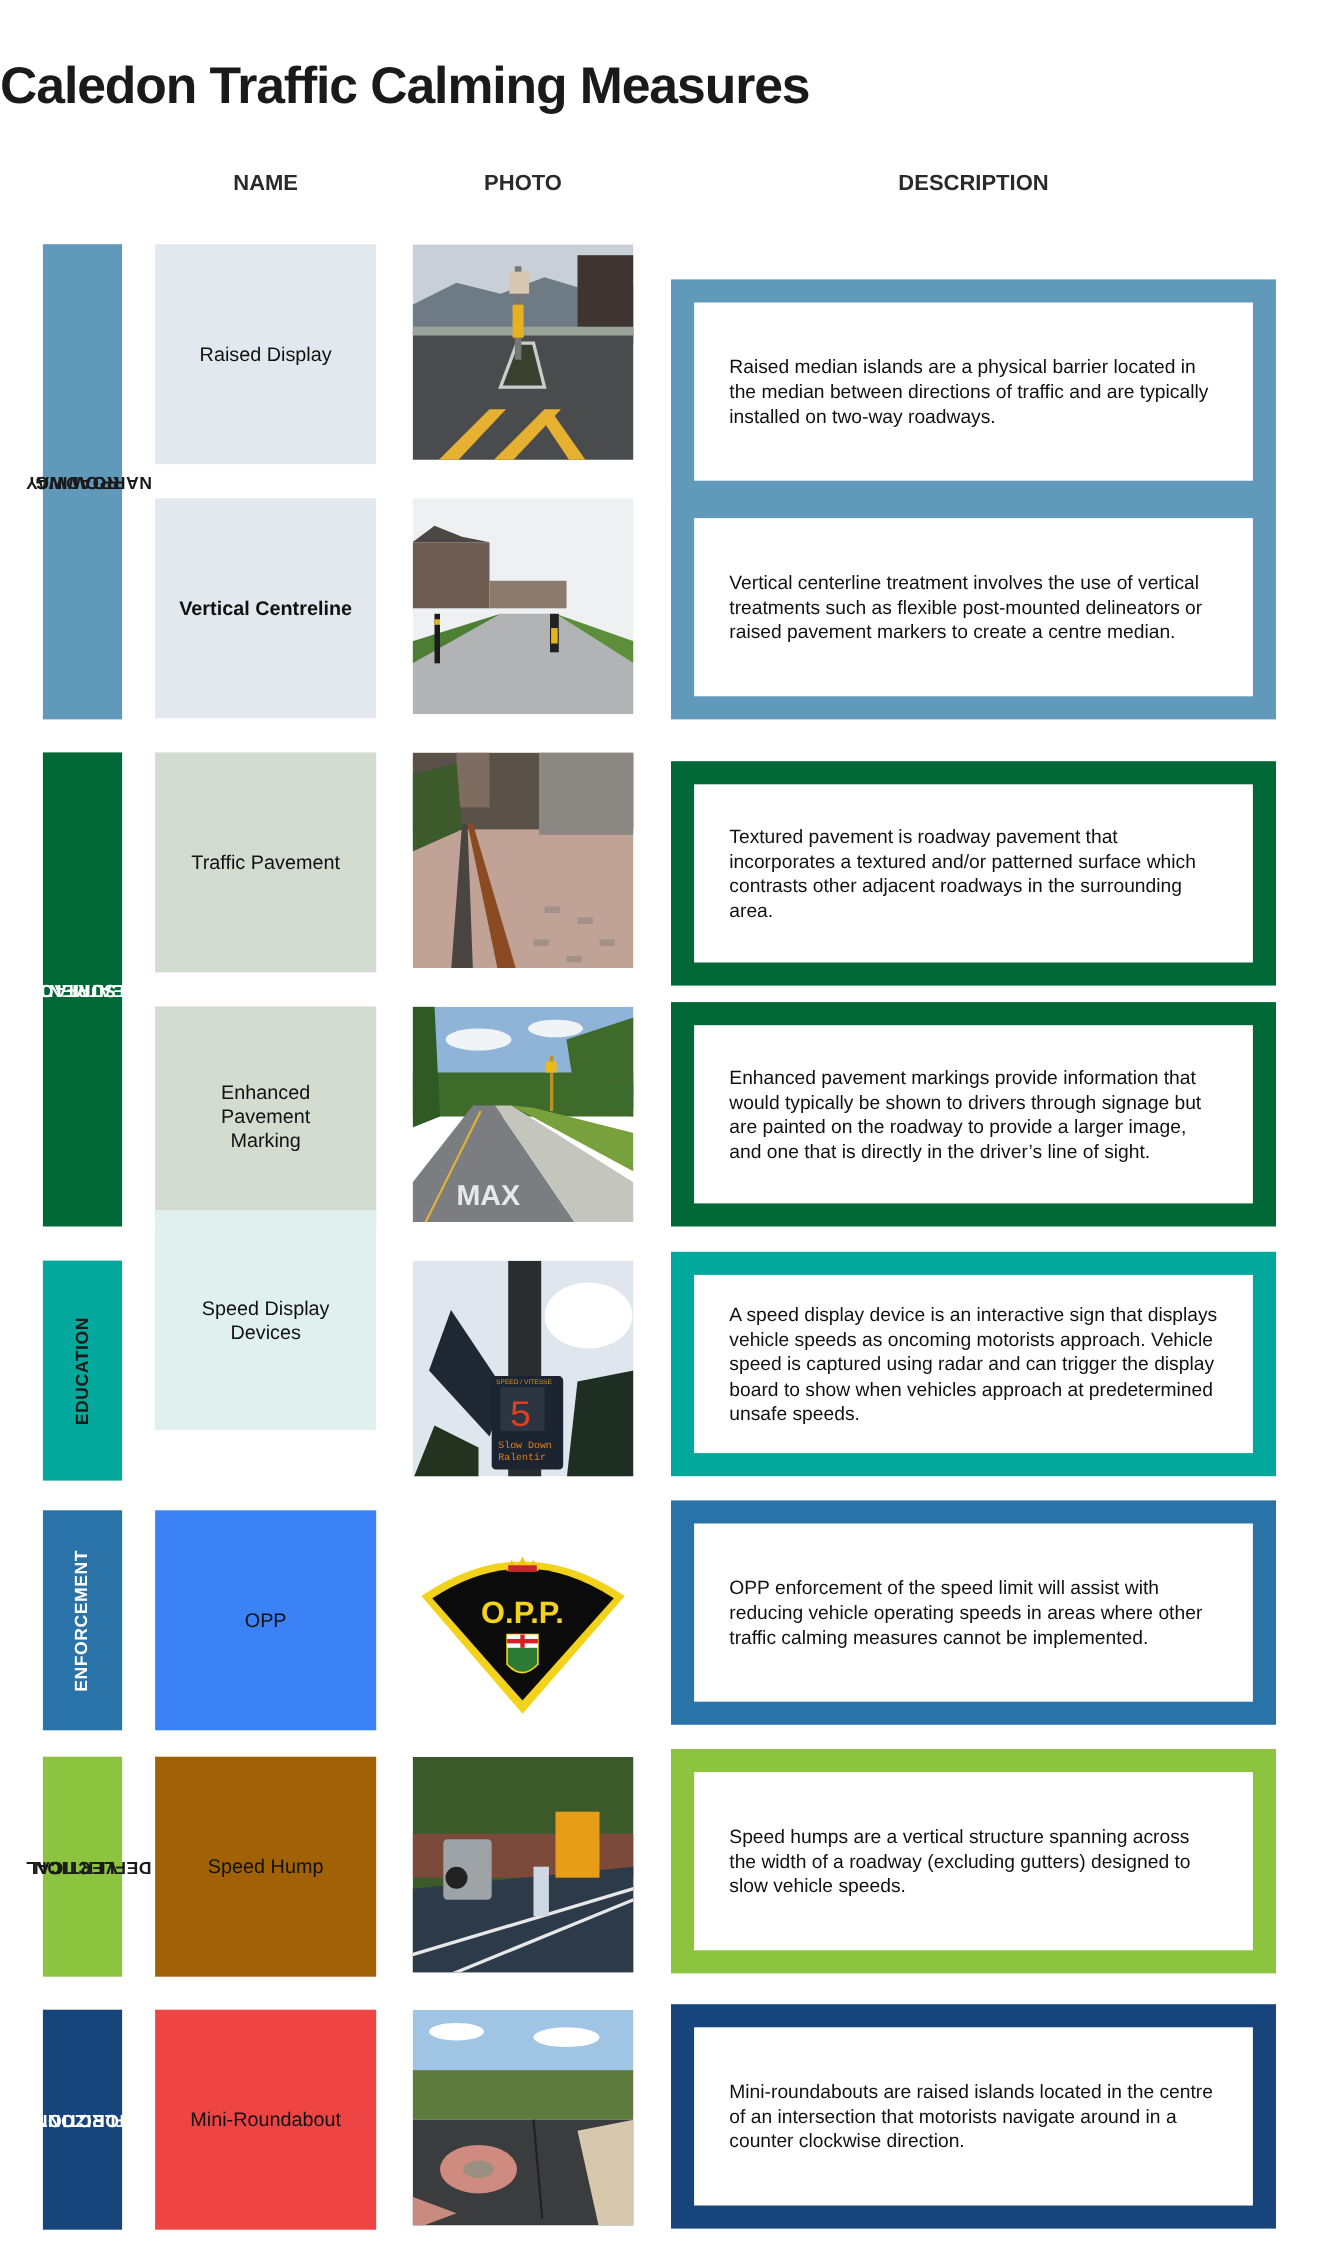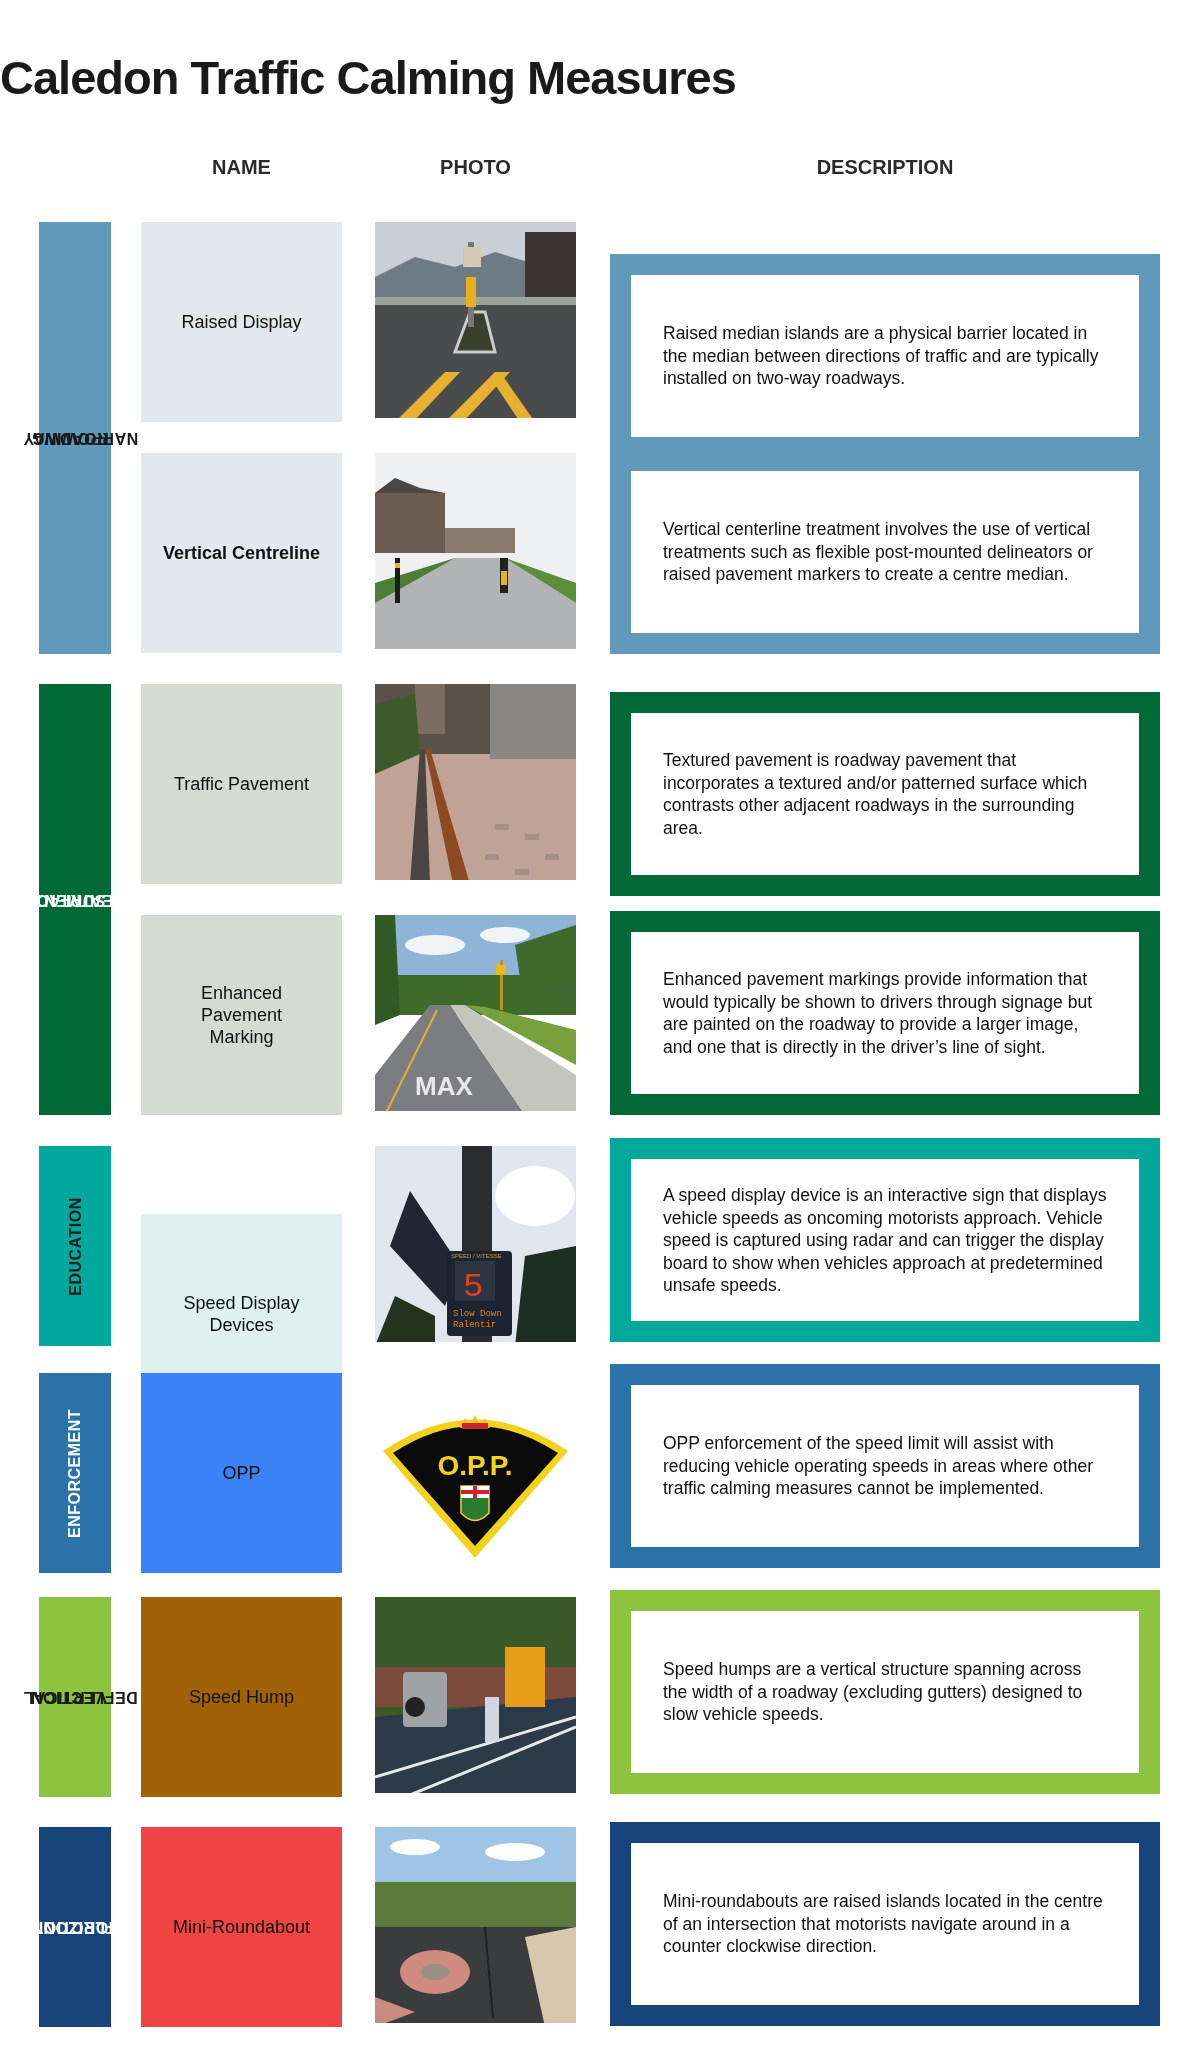--- a/index.html
+++ b/index.html
@@ -49,21 +49,21 @@
   <span>
       <span style="display: block;">HORIZONTAL</span>
       <span style="display: block;">DEFLECTION</span>
     </span>
 </div>
 
 <div class="name" style="top:222px;background:#e2e8ee;">Raised Display</div>
 <div class="name" style="top:453px;background:#e2e8ee;font-weight:bold;">Vertical Centreline</div>
 <div class="name" style="top:684px;background:#d4dbd1;">Traffic Pavement</div>
 <div class="name" style="top:915px;background:#d4dbd1;padding:0 40px;box-sizing:border-box;">Enhanced Pavement Marking</div>
-<div class="name" style="top:1214px;background:#dff0ee;padding:0 42px;box-sizing:border-box;">Speed Display Devices</div>
+<div class="name" style="top:1100px;background:#dff0ee;padding:0 42px;box-sizing:border-box;">Speed Display Devices</div>
 <div class="name" style="top:1373px;background:#3b82f6;">OPP</div>
 <div class="name" style="top:1597px;background:#a16207;">Speed Hump</div>
 <div class="name" style="top:1827px;background:#ef4444;">Mini-Roundabout</div>
 
 <div class="photo" style="top:222px;">
   <svg width="201" height="200" viewBox="0 0 201 200">
     <rect width="201" height="80" fill="#c9cfd6"></rect>
     <polygon points="0,55 40,35 80,45 120,30 160,42 201,38 201,80 0,80" fill="#6f7b84"></polygon>
     <rect x="150" y="10" width="51" height="80" fill="#3e3533"></rect>
     <rect x="0" y="80" width="201" height="120" fill="#4a4b4d"></rect>

